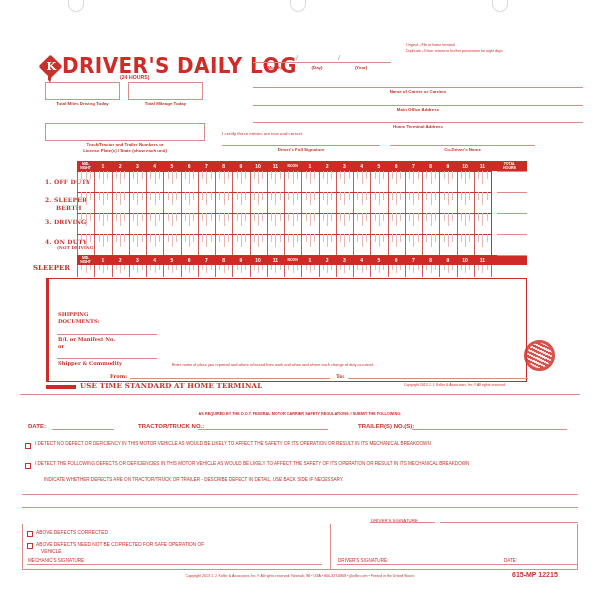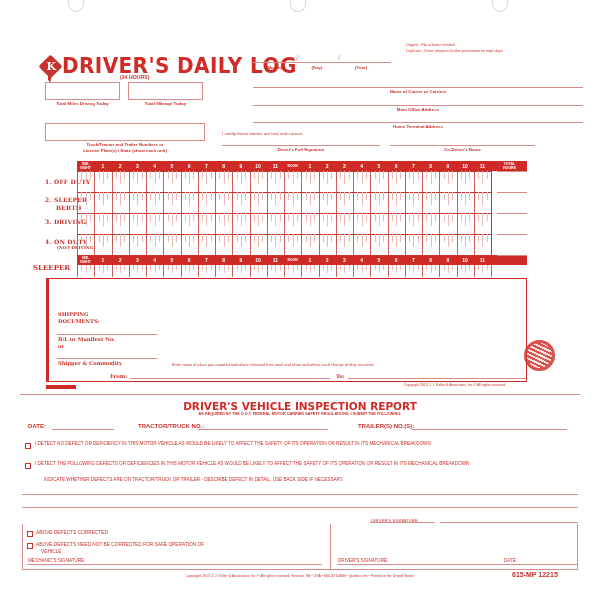--- a/index.html
+++ b/index.html
@@ -661,25 +661,25 @@
   <div class="tiny" style="left:172px;top:362px;font-size:3.9px;">Enter name of place you reported and where released from work and when and where each change of duty occurred.</div>
 
   <div class="shipl" style="left:110px;top:373px;">From:</div>
   <div class="rule abs" style="left:130px;top:378px;width:200px;"></div>
   <div class="shipl" style="left:336px;top:373px;">To:</div>
   <div class="rule abs" style="left:348px;top:378px;width:180px;"></div>
 
   <div id="seal"></div>
 
   <div class="abs" style="left:46px;top:385px;width:30px;height:4px;background:#cf2b26;"></div>
+  <div class="abs" style="left:80px;top:381px;font-size:7px;font-weight:bold;font-family:'DejaVu Serif',serif;letter-spacing:.2px;">USE TIME STANDARD AT HOME TERMINAL</div>
   <div class="tiny" style="left:404px;top:383px;font-size:3.5px;">Copyright 2013 J. J. Keller &amp; Associates, Inc.® All rights reserved.</div>
 
   <div class="abs" style="left:20px;top:394px;width:560px;border-bottom:1px solid #d98b88;"></div>
 
-  <div id="dvirTitle">DRIVER'S VEHICLE INSPECTION REPORT</div>
   <div id="dvirSub">AS REQUIRED BY THE D.O.T. FEDERAL MOTOR CARRIER SAFETY REGULATIONS, I SUBMIT THE FOLLOWING:</div>
 
   <div class="fieldlbl" style="left:28px;top:423px;">DATE:</div>
   <div class="rule abs" style="left:52px;top:429px;width:62px;"></div>
 
   <div class="fieldlbl" style="left:138px;top:423px;">TRACTOR/TRUCK NO.:</div>
   <div class="rule abs" style="left:198px;top:429px;width:130px;"></div>
 
   <div class="fieldlbl" style="left:358px;top:423px;">TRAILER(S) NO.(S):</div>
   <div class="rule abs" style="left:412px;top:429px;width:155px;"></div>

